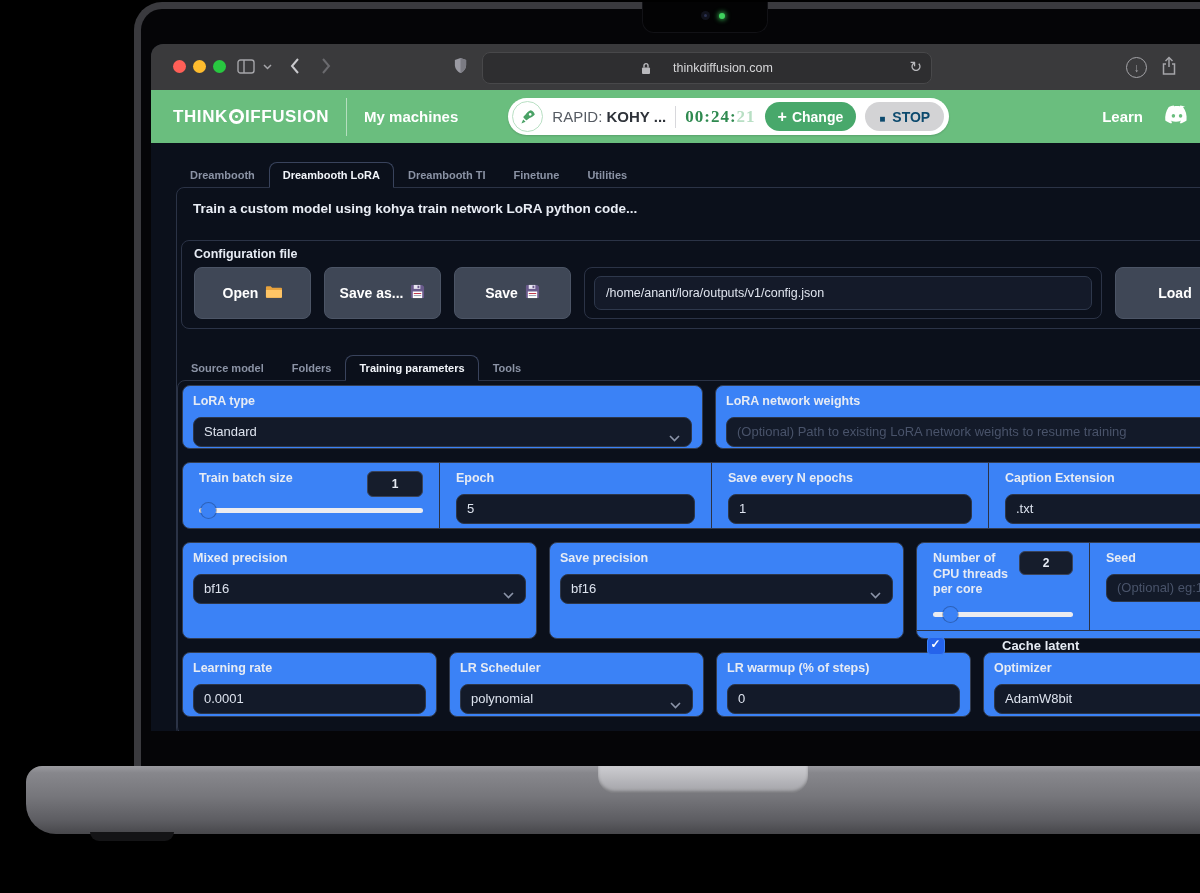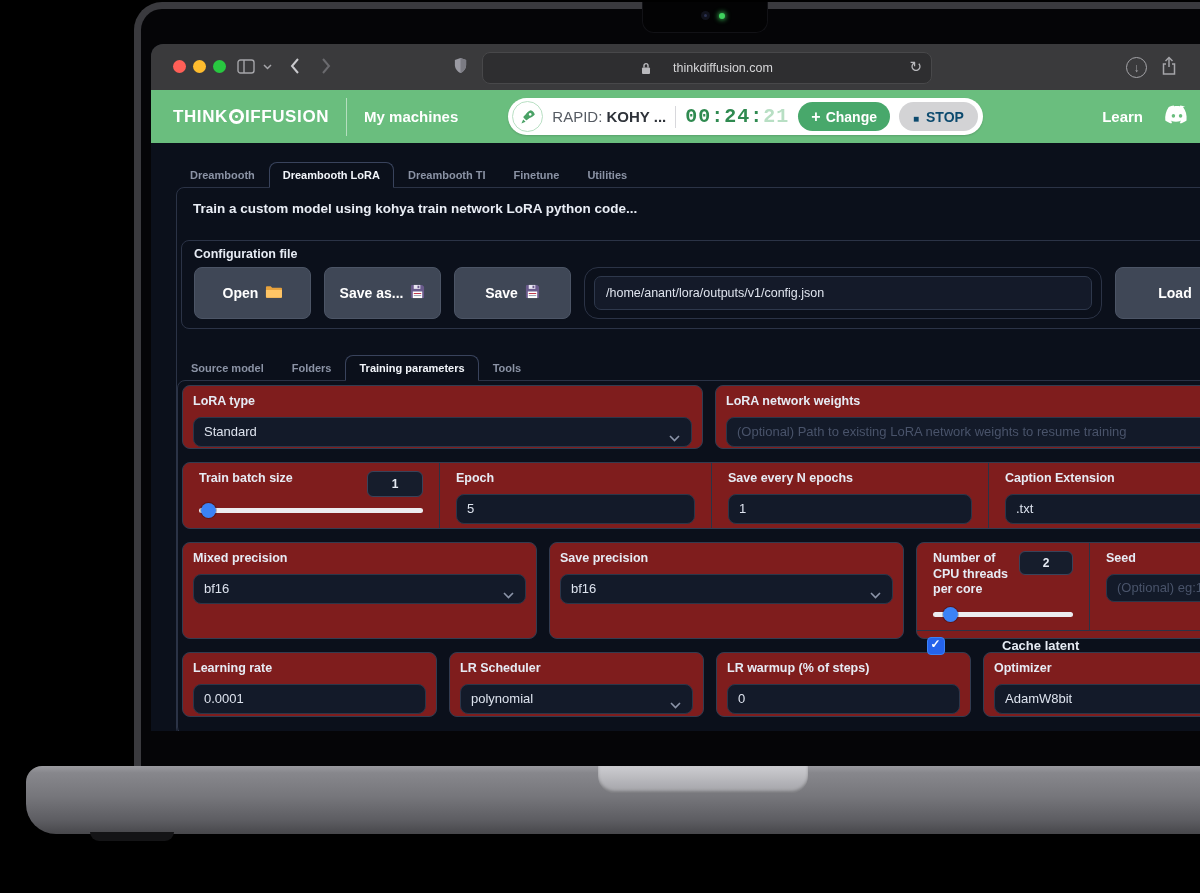--- a/index.html
+++ b/index.html
@@ -45,21 +45,21 @@
   .d-icon::before{content:"";position:absolute;inset:3px;border-radius:50%;background:#6abe7e;}
   .d-icon::after{content:"";position:absolute;left:6px;top:6px;width:3px;height:3px;border-radius:50%;background:#fff;}
   .vdiv{width:1px;height:38px;background:rgba(255,255,255,.5);margin:0 17px;}
   .mymachines{font-size:15px;font-weight:700;}
   .pill{margin-left:50px;height:37px;background:#fff;border-radius:19px;display:flex;align-items:center;
         padding:0 5px 0 4px;gap:9px;box-shadow:0 1px 2px rgba(0,0,0,.15);}
   .rocket-badge{width:29px;height:29px;border-radius:50%;border:1.5px solid #b9e0c4;display:flex;align-items:center;justify-content:center;background:#fff;}
   .pill-name{font-size:15px;color:#565b63;white-space:nowrap;}
   .pill-name b{color:#2f333a;}
   .pill-div{width:1px;height:22px;background:#d8d8dc;}
-  .timer{font-family:Liberation Mono, monospace;font-size:20px;font-weight:700;letter-spacing:1px;white-space:nowrap;}
+  .timer{font-family:Liberation Serif, serif;font-size:17px;font-weight:700;letter-spacing:1px;white-space:nowrap;}
   .timer .t1{color:#2f8a50;} .timer .t2{color:#b8dfc4;}
   .btn-change{background:#48a86b;color:#fff;font-weight:700;font-size:14px;border-radius:15px;height:29px;
               display:flex;align-items:center;gap:5px;padding:0 13px;cursor:pointer;white-space:nowrap;}
   .plus-ic::before{content:"+";font-size:16px;font-weight:800;}
   .btn-stop{background:#d3d3d5;color:#0c4a6e;font-weight:700;font-size:14px;border-radius:15px;height:29px;
             display:flex;align-items:center;gap:7px;padding:0 14px;cursor:pointer;white-space:nowrap;}
   .sq-ic::before{content:"■";font-size:10px;}
   .learn{margin-left:auto;font-size:15px;font-weight:700;}
   .discord{margin-left:21px;}
 
@@ -69,28 +69,28 @@
   .tab{padding:6px 13px;font-size:11px;font-weight:600;color:#8b93a5;border:1px solid transparent;cursor:pointer;white-space:nowrap;}
   .tab.active{color:#f2f5fa;border:1px solid #39435c;border-bottom-color:#0b101b;border-radius:8px 8px 0 0;background:#0b101b;}
   .panel{border:1px solid #2b3346;border-radius:8px;position:relative;z-index:1;}
   .desc{padding:13px 16px 15px;font-size:13.5px;font-weight:700;color:#e9edf5;}
 
   .config{border:1px solid #2b3346;border-radius:8px;margin:9px 4px 0 4px;padding:6px 12px 9px;}
   .config-legend{font-size:12.5px;font-weight:600;margin-bottom:6px;}
   .config-row{display:flex;gap:13px;align-items:stretch;}
   .cbtn{width:115px;height:50px;background:#3f4756;border:1px solid #4c5566;border-radius:8px;color:#fff;
         font-size:14px;font-weight:700;display:flex;align-items:center;justify-content:center;gap:7px;cursor:pointer;flex:none;}
-  .pathwrap{flex:1;border:1px solid #2b3346;border-radius:14px;padding:8px 9px;display:flex;align-items:center;}
+  .pathwrap{flex:1;border:1px solid #2b3346;border-radius:8px;padding:8px 9px;display:flex;align-items:center;}
   .pathwrap input{width:100%;height:34px;box-sizing:border-box;background:#141a29;border:1px solid #2e384c;border-radius:7px;
         color:#dfe4ee;font-size:12.5px;padding:0 11px;font-family:inherit;outline:none;}
 
   .subtabs{margin-top:26px;}
   .subpanel{border:1px solid #2b3346;border-radius:8px;padding:4px;}
   .prow{display:flex;gap:12px;margin-bottom:13px;}
-  .card{background:#7f1d1d;border:1px solid #323c50;border-radius:8px;padding:8px 10px;box-sizing:border-box;}
+  .card{background:#3b82f6;border:1px solid #323c50;border-radius:8px;padding:8px 10px;box-sizing:border-box;}
   .lbl{font-size:12.5px;font-weight:600;color:#e6ebf4;margin-bottom:7px;line-height:1.25;}
   .field{height:30px;background:#131a29;border:1px solid #2c3649;border-radius:8px;display:flex;align-items:center;
          padding:0 10px;font-size:13px;color:#dde3ee;position:relative;box-sizing:border-box;}
   input.field{width:100%;font-family:inherit;outline:none;}
   input.field::placeholder{color:#49536a;opacity:1;}
   .dd{cursor:pointer;}
   .dd .chev{position:absolute;right:11px;top:12px;}
   .valbox{width:54px;height:24px;border:1px solid #39435a;border-radius:6px;background:#161d2c;color:#e6ebf4;
           font-size:12px;font-weight:700;display:flex;align-items:center;justify-content:center;flex:none;}
   .slider{position:relative;height:15px;margin-top:6px;cursor:pointer;}

